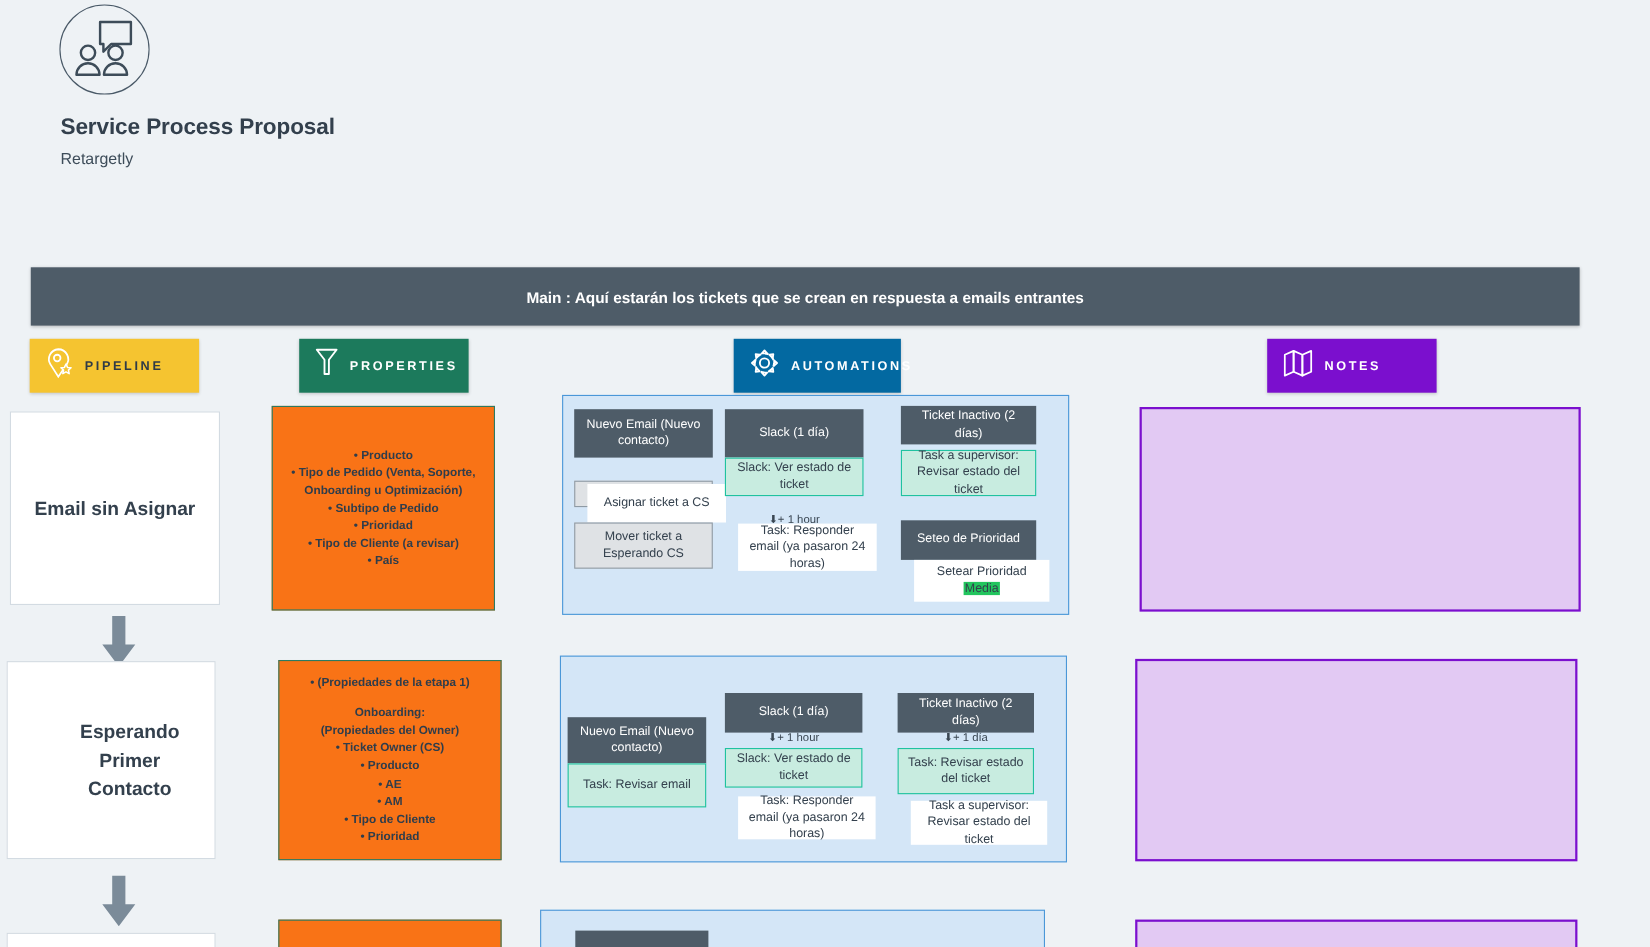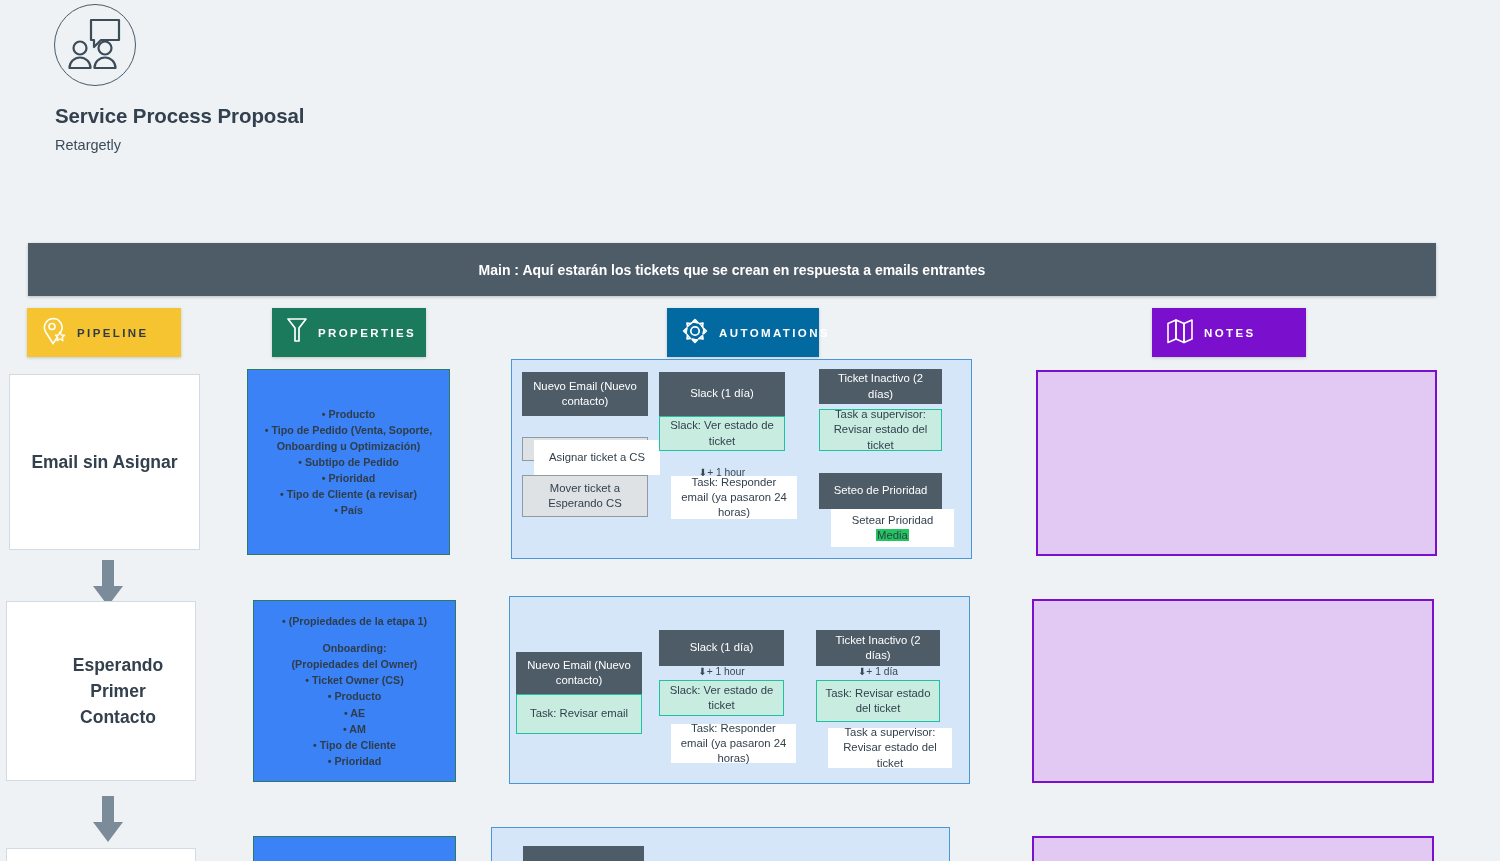--- a/index.html
+++ b/index.html
@@ -68,21 +68,21 @@
     color: #33404d; font-size: 17.5px; font-weight: bold;
     line-height: 1.5; padding: 0 10px;
   }
 
   
   .arrow-down { position: absolute; }
 
   
   .prop-box {
     position: absolute;
-    background: #3b82f6; border: 1.4px solid #2c7a62;
+    background: #f97316; border: 1.4px solid #2c7a62;
     display: flex; align-items: center; justify-content: center;
   }
   .prop-list {
     text-align: center; font-size: 10.7px; font-weight: bold;
     color: #2f3d4b; line-height: 1.5;
   }
   .prop-list .bullet::before { content: "• "; }
   .prop-list .plain { display: block; }
   .prop-list .gap { display: block; height: 11px; }
 

